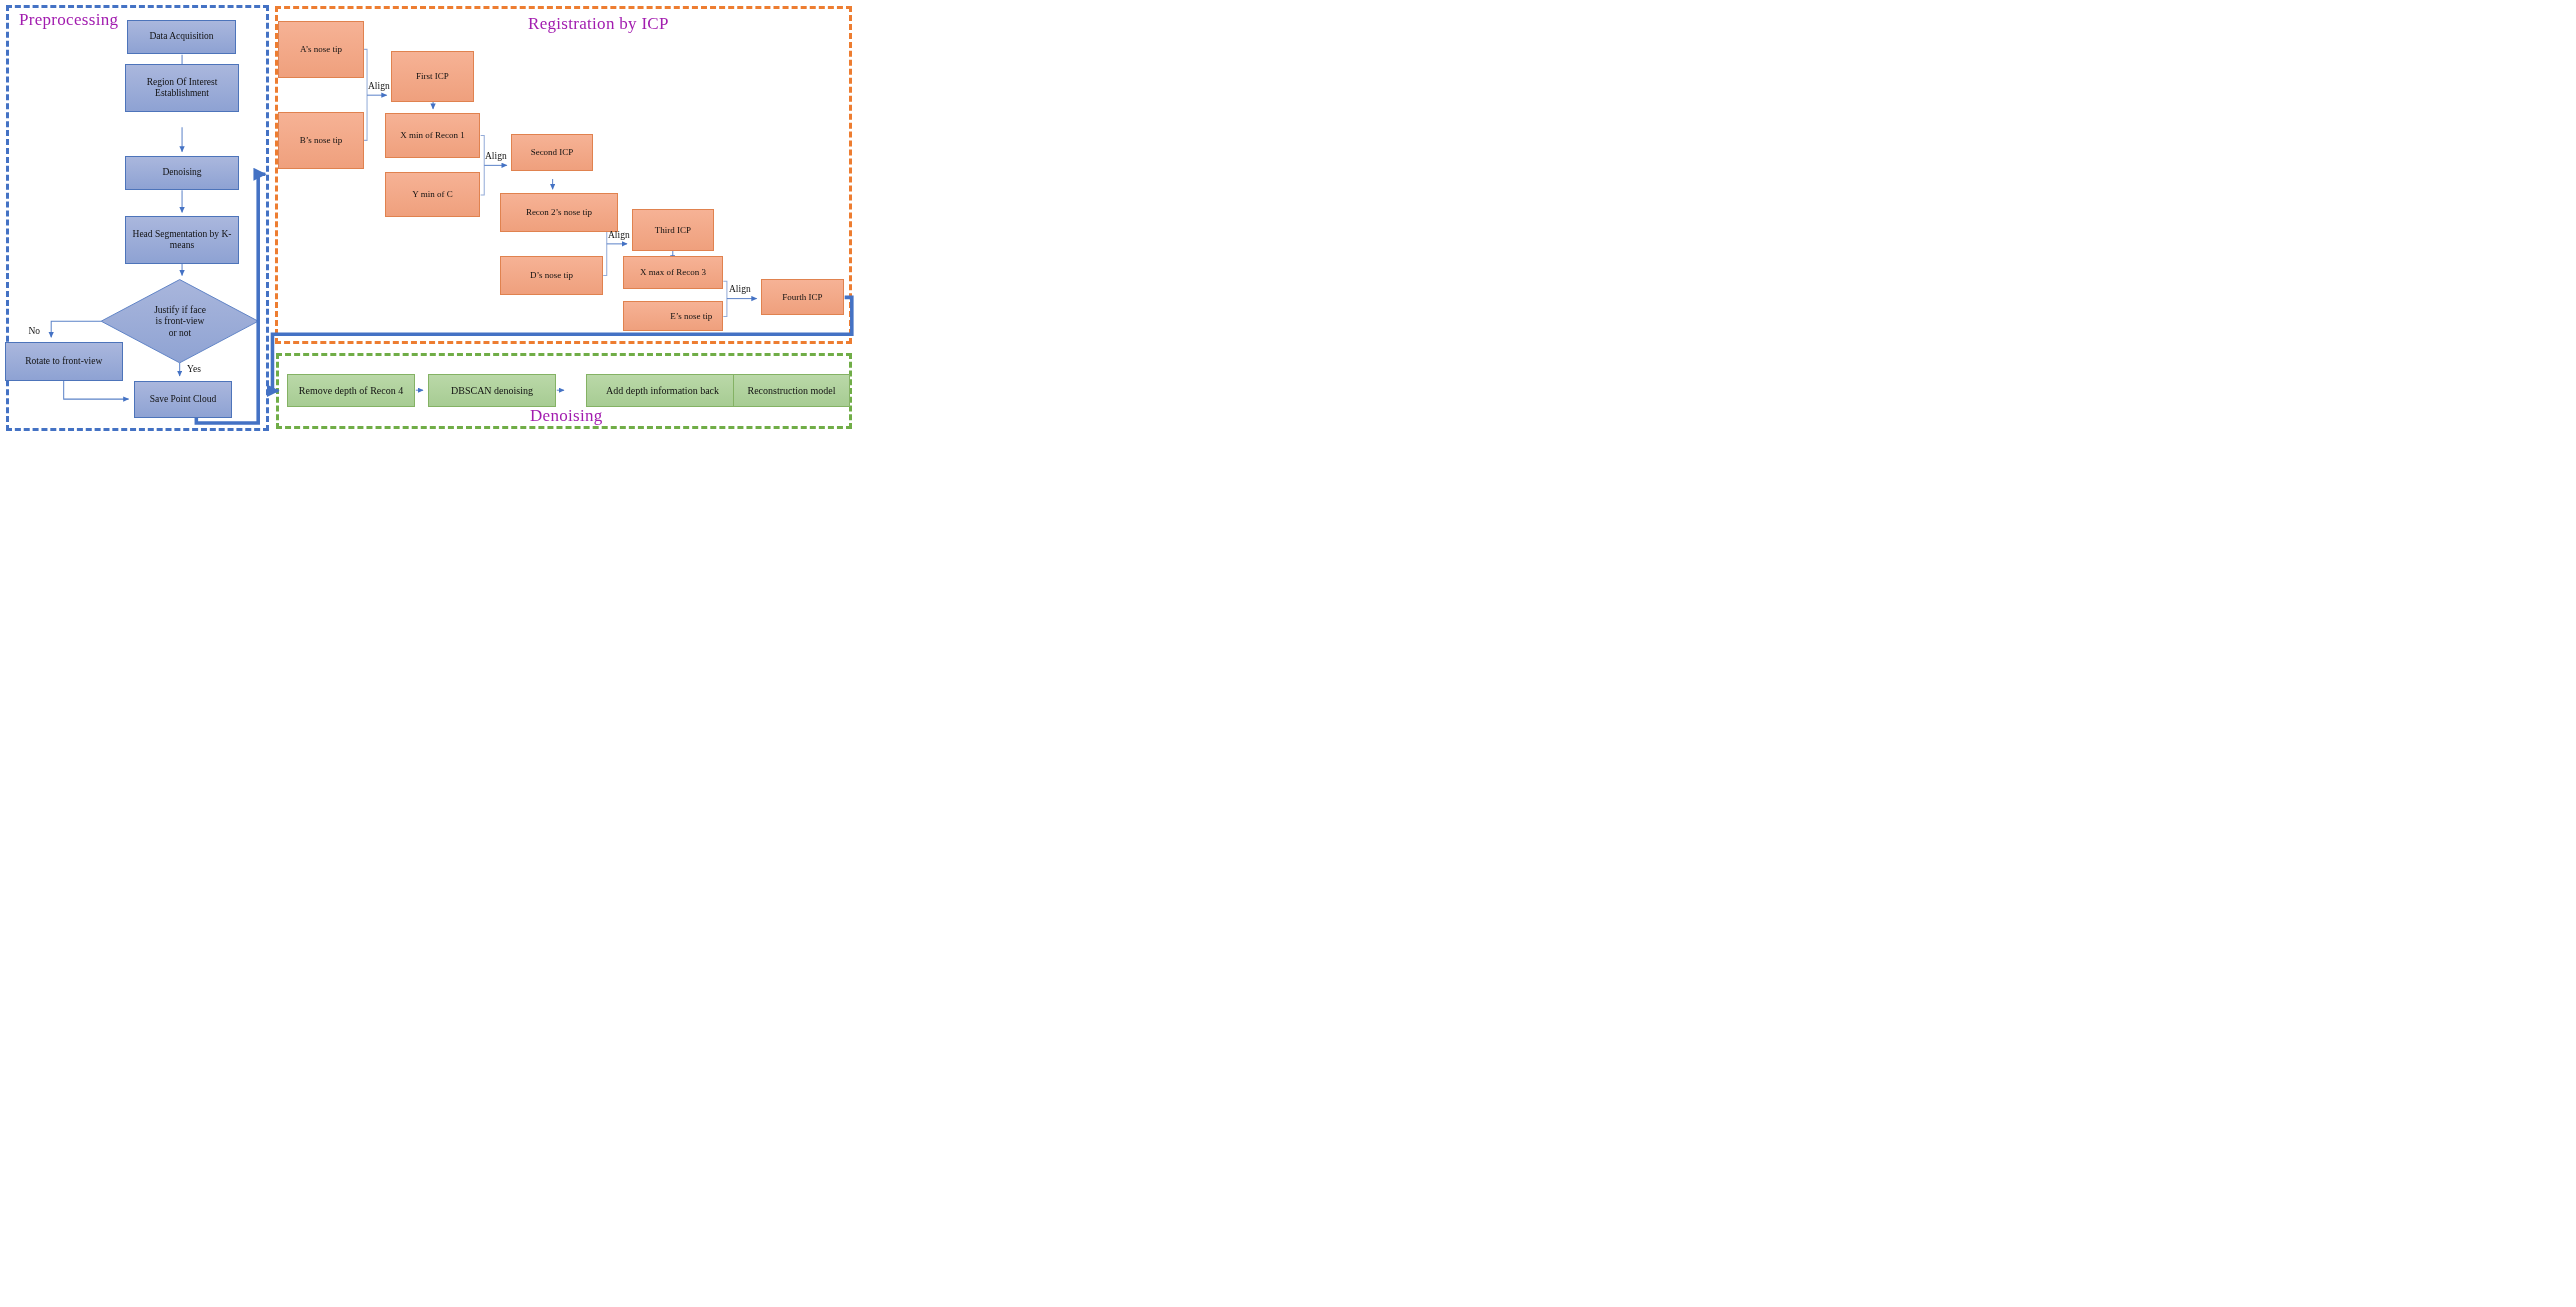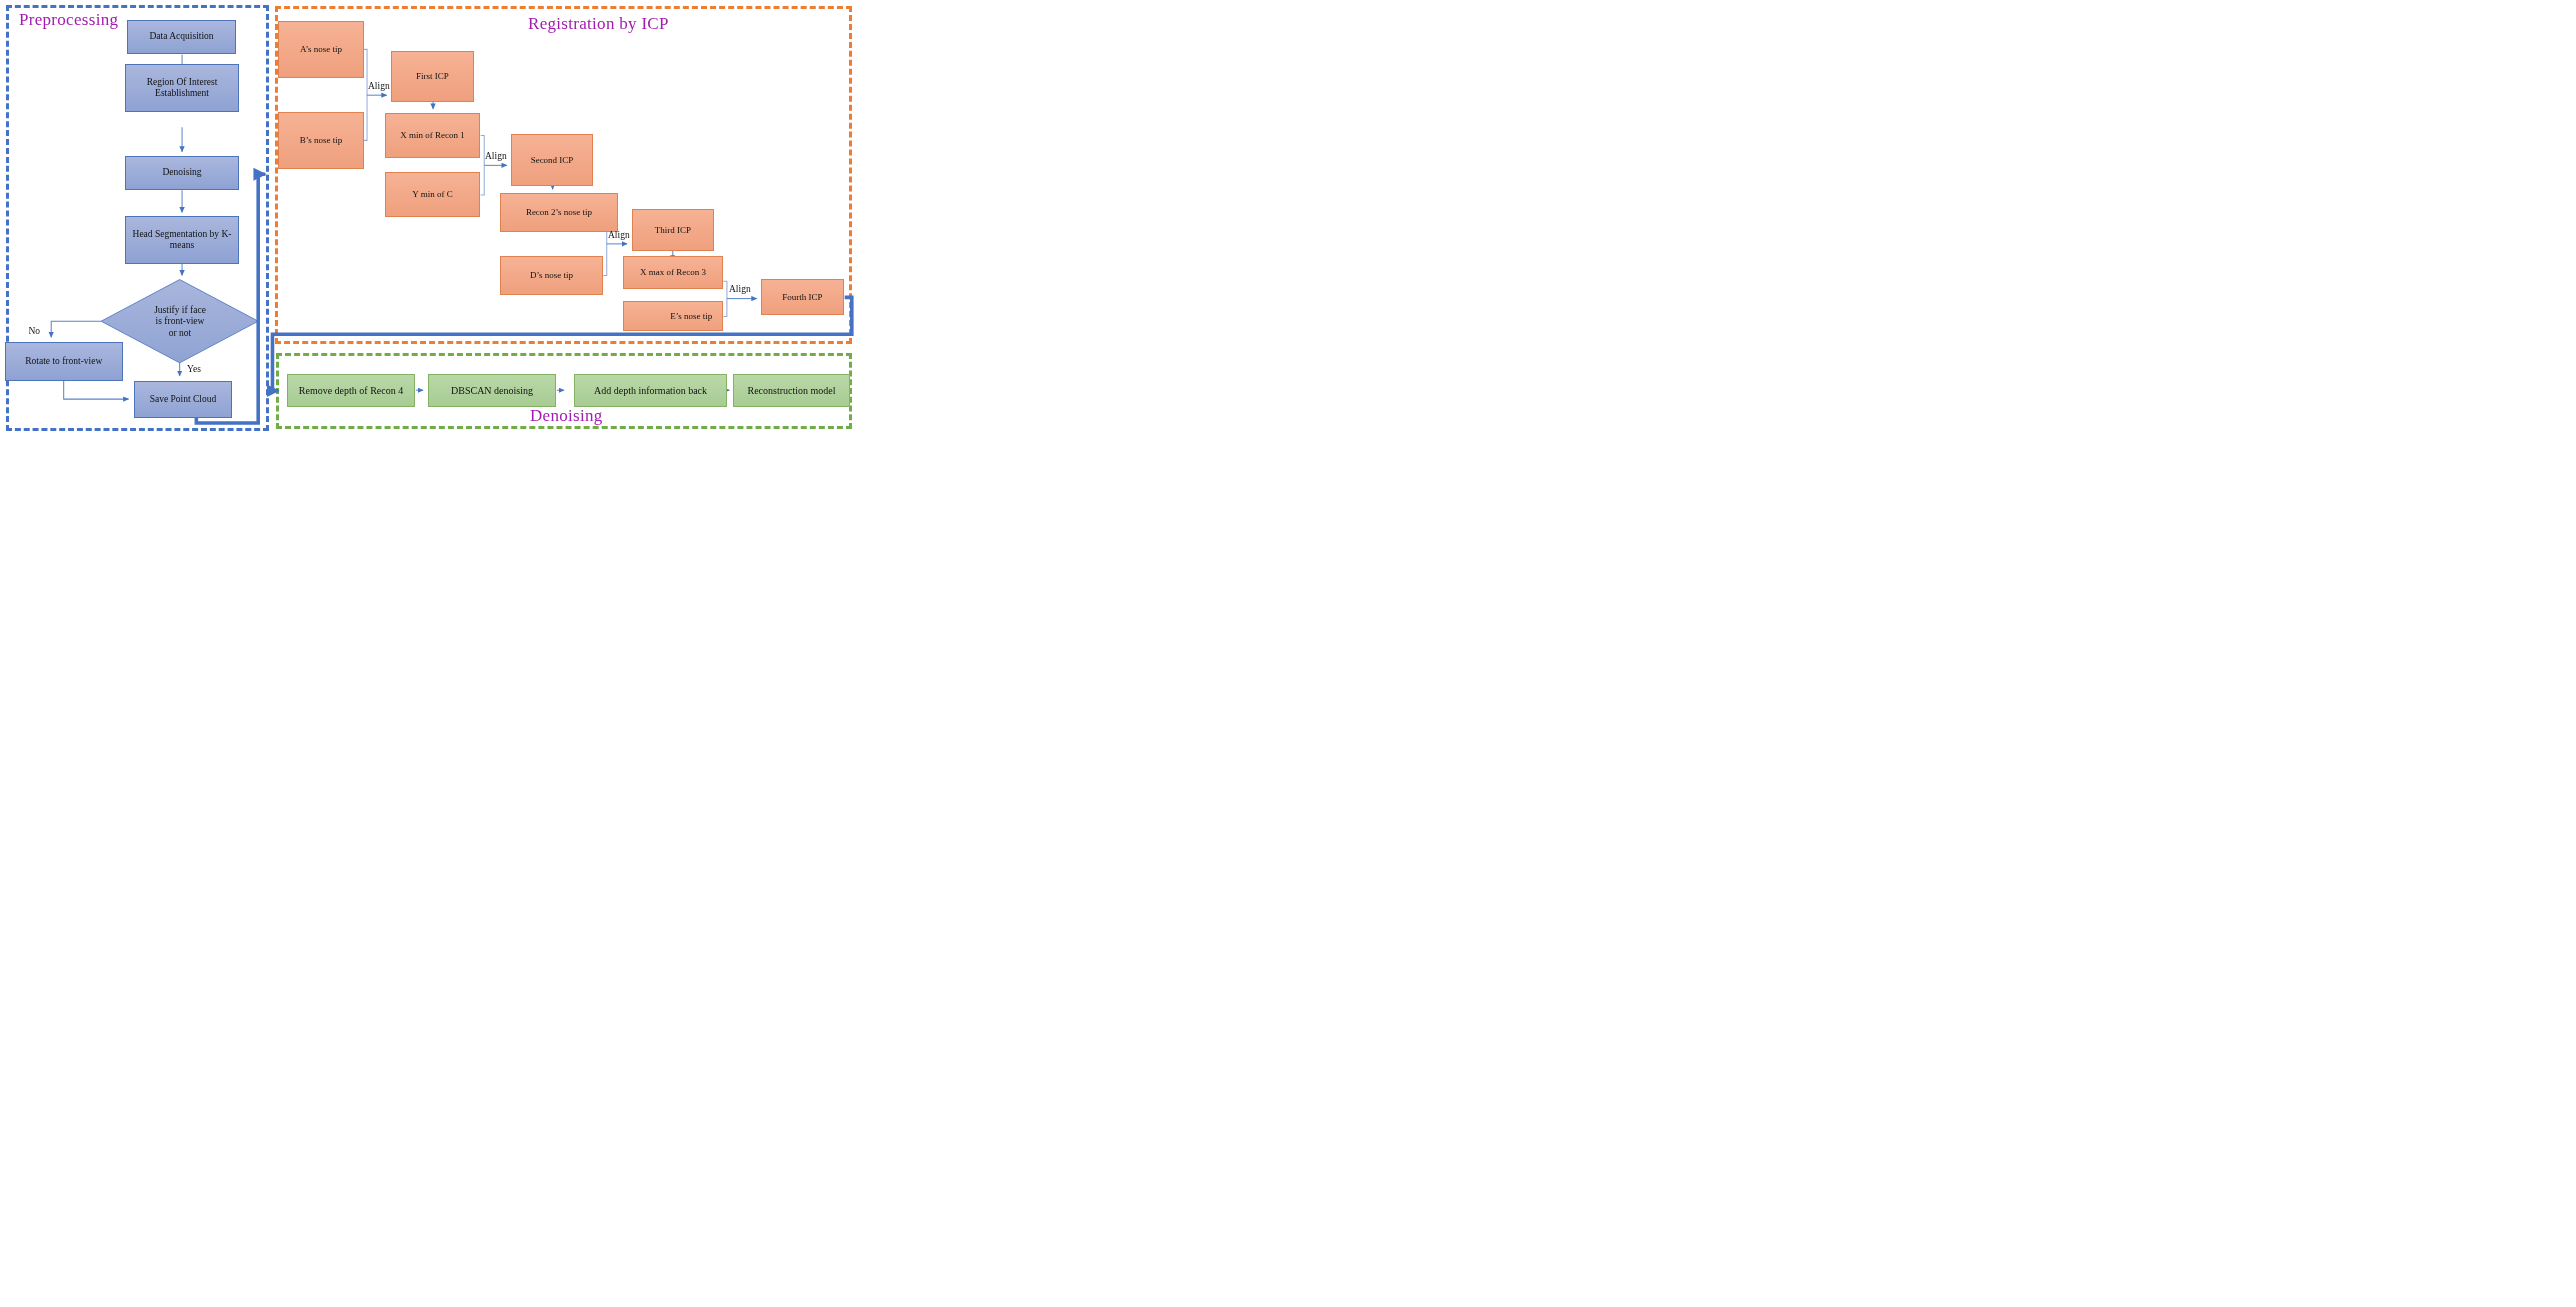--- a/index.html
+++ b/index.html
@@ -112,32 +112,32 @@
   <div class="box bbox" style="left:4.8px;top:342px;width:118px;height:39px;">Rotate to front-view</div>
   <div class="box bbox" style="left:134px;top:381px;width:98px;height:37px;">Save Point Cloud</div>
 
   <div class="box obox" style="left:278px;top:21px;width:86px;height:57px;">A’s nose tip</div>
   <div class="box obox" style="left:278px;top:112px;width:86px;height:57px;">B’s nose tip</div>
   <div class="box obox" style="left:391px;top:51px;width:83px;height:51px;">First ICP</div>
   <div class="lbl" style="left:368px;top:81px;">Align</div>
 
   <div class="box obox" style="left:385px;top:113px;width:95px;height:45px;">X min of Recon 1</div>
   <div class="box obox" style="left:385px;top:172px;width:95px;height:45px;">Y min of C</div>
-  <div class="box obox" style="left:511px;top:134px;width:82px;height:52px;">Second ICP</div>
+  <div class="box obox" style="left:511px;top:134px;width:82px;height:37px;">Second ICP</div>
   <div class="lbl" style="left:485px;top:151px;">Align</div>
 
   <div class="box obox" style="left:500px;top:193px;width:118px;height:39px;">Recon 2’s nose tip</div>
   <div class="box obox" style="left:500px;top:256px;width:103px;height:39px;">D’s nose tip</div>
   <div class="box obox" style="left:632px;top:209px;width:82px;height:42px;">Third ICP</div>
   <div class="lbl" style="left:608px;top:230px;">Align</div>
 
   <div class="box obox" style="left:623px;top:256px;width:100px;height:33px;">X max of Recon 3</div>
   <div class="box obox" style="left:623px;top:301px;width:100px;height:30px;padding-left:40px;">E’s nose tip</div>
   <div class="box obox" style="left:761px;top:279px;width:83px;height:36px;">Fourth ICP</div>
   <div class="lbl" style="left:729px;top:284px;">Align</div>
 
   <div class="box gbox" style="left:287px;top:374px;width:128px;height:33px;">Remove depth of Recon 4</div>
   <div class="box gbox" style="left:428px;top:374px;width:128px;height:33px;">DBSCAN denoising</div>
-  <div class="box gbox" style="left:574px;top:374px;width:153px;height:33px;">Add depth information back</div>
+  <div class="box gbox" style="left:586px;top:374px;width:153px;height:33px;">Add depth information back</div>
   <div class="box gbox" style="left:733px;top:374px;width:117px;height:33px;">Reconstruction model</div>
 
 </div>
 
 
 </body></html>

